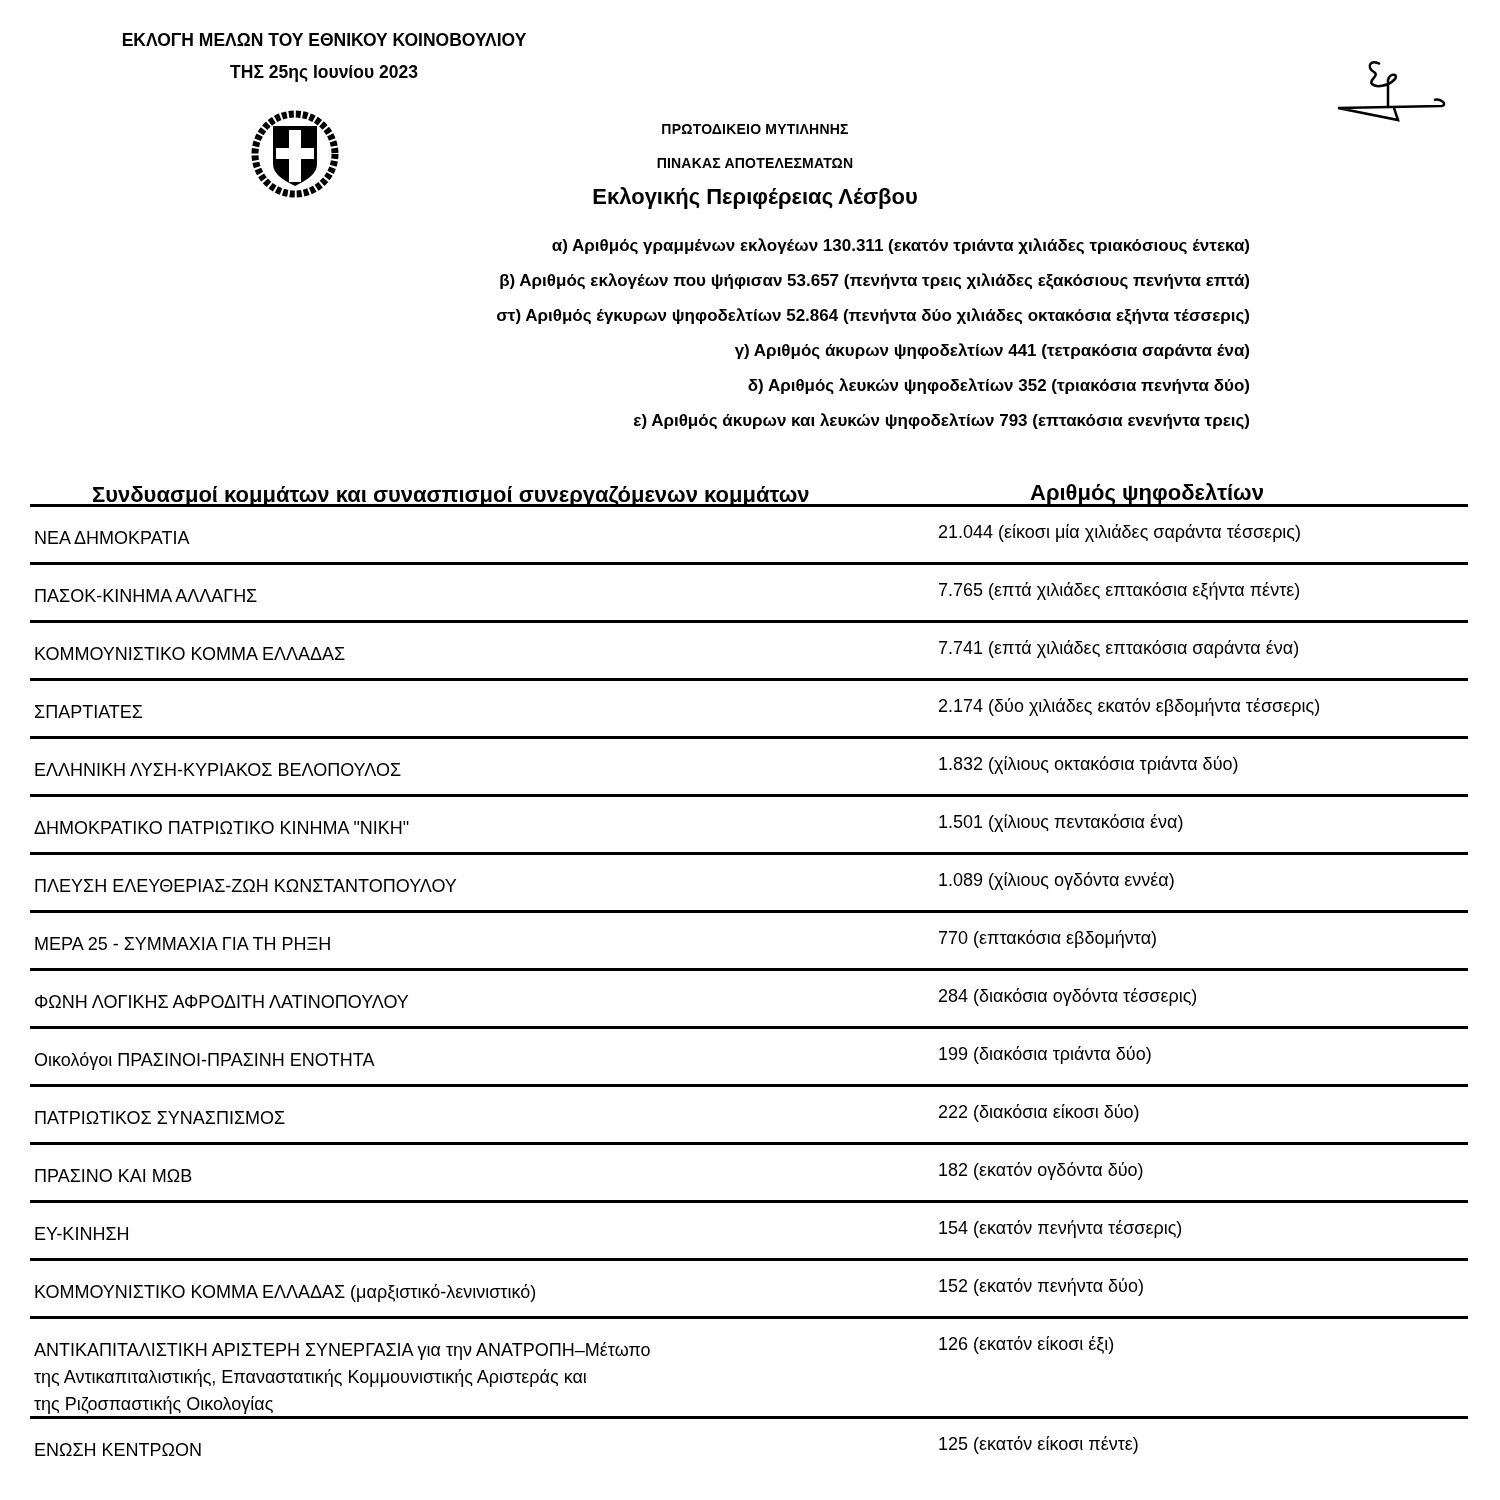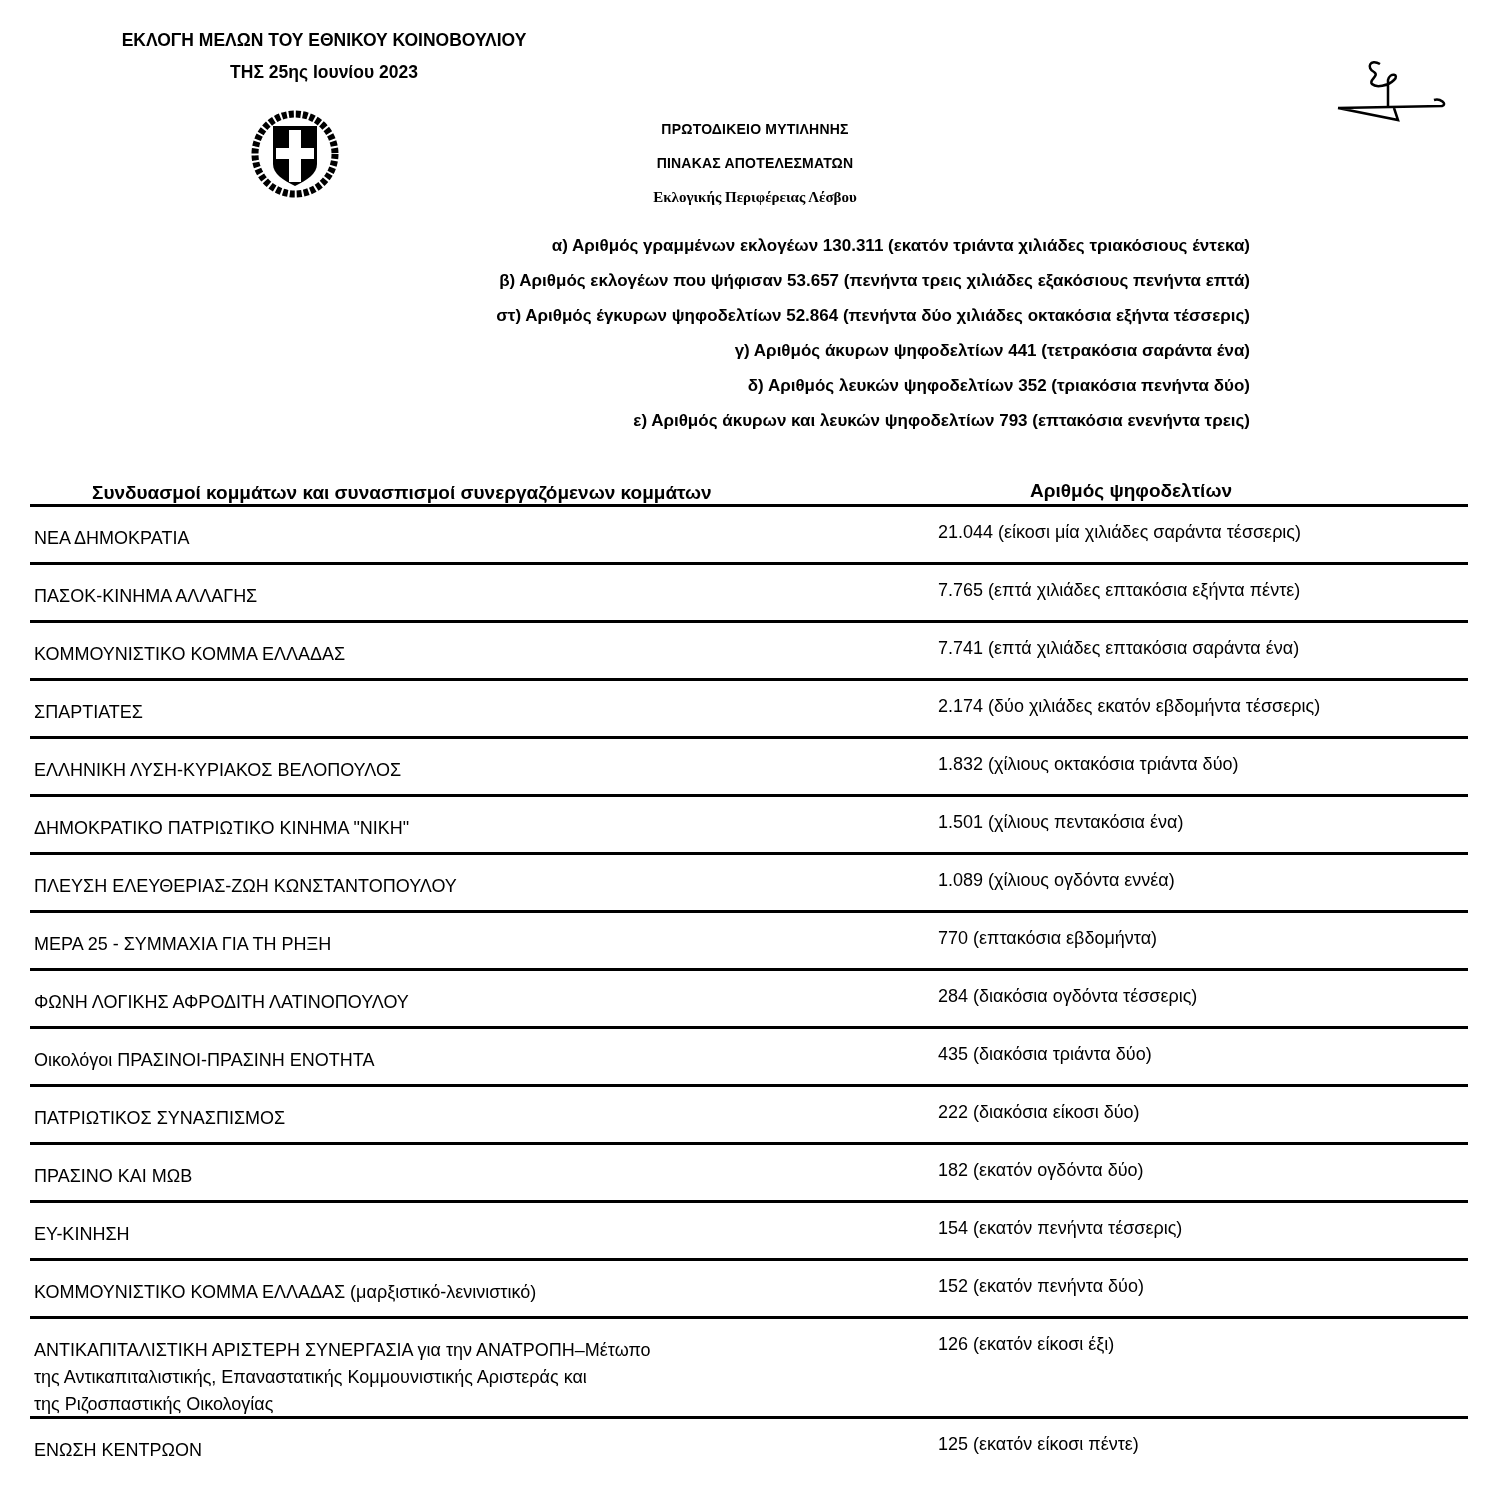--- a/index.html
+++ b/index.html
@@ -2,25 +2,25 @@
 <html><head>
 <meta charset="utf-8">
 <style>
   html, body { margin:0; padding:0; background:#ffffff; }
   body { width:1500px; height:1500px; position:relative; overflow:hidden; color:#000; font-family:"Liberation Sans", sans-serif; }
   .hdr-left { position:absolute; left:93px; top:24px; width:462px; text-align:center; font-weight:bold; font-size:17.5px; line-height:32px; }
   .signature { position:absolute; left:1330px; top:58px; width:130px; height:80px; }
   .emblem { position:absolute; left:249px; top:108px; width:92px; height:92px; }
   .court-block { position:absolute; left:540px; top:112px; width:430px; text-align:center; font-weight:bold; }
   .court-block .l1, .court-block .l2 { font-size:14px; line-height:34px; letter-spacing:0.2px; }
-  .court-block .l3 { font-size:15px; line-height:34px;font-family:Liberation Serif, serif; }
+  .court-block .l3 { font-size:22px; line-height:34px; }
   .stats { position:absolute; left:250px; top:228px; width:1000px; text-align:right; font-weight:bold; font-size:17px; }
   .stats div { height:35px; line-height:35px; white-space:nowrap; }
   .tbl { position:absolute; left:30px; top:478px; width:1438px; }
-  .thead { position:relative; height:26px; border-bottom:3px solid #000; font-weight:bold; font-size:19px; }
+  .thead { position:relative; height:26px; border-bottom:3px solid #000; font-weight:bold; font-size:22px; }
   .thead .c1 { position:absolute; left:62px; top:4px; }
   .thead .c2 { position:absolute; left:1000px; top:2px; }
   .row { position:relative; border-bottom:3px solid #000; font-size:18px; }
   .row .name { position:absolute; left:4px; top:18px; width:760px; line-height:27px; }
   .row .votes { position:absolute; left:908px; top:15px; white-space:nowrap; }
   .row.h1 { height:55px; }
   .row.h3 { height:97px; }
 </style>
 </head>
 <body>
@@ -94,21 +94,21 @@
   <div class="row h1">
       <span class="name">ΜΕΡΑ 25 - ΣΥΜΜΑΧΙΑ ΓΙΑ ΤΗ ΡΗΞΗ</span>
       <span class="votes">770 (επτακόσια εβδομήντα)</span>
     </div>
   <div class="row h1">
       <span class="name">ΦΩΝΗ ΛΟΓΙΚΗΣ ΑΦΡΟΔΙΤΗ ΛΑΤΙΝΟΠΟΥΛΟΥ</span>
       <span class="votes">284 (διακόσια ογδόντα τέσσερις)</span>
     </div>
   <div class="row h1">
       <span class="name">Οικολόγοι ΠΡΑΣΙΝΟΙ-ΠΡΑΣΙΝΗ ΕΝΟΤΗΤΑ</span>
-      <span class="votes">435 (διακόσια τριάντα δύο)</span>
+      <span class="votes">199 (διακόσια τριάντα δύο)</span>
     </div>
   <div class="row h1">
       <span class="name">ΠΑΤΡΙΩΤΙΚΟΣ ΣΥΝΑΣΠΙΣΜΟΣ</span>
       <span class="votes">222 (διακόσια είκοσι δύο)</span>
     </div>
   <div class="row h1">
       <span class="name">ΠΡΑΣΙΝΟ ΚΑΙ ΜΩΒ</span>
       <span class="votes">182 (εκατόν ογδόντα δύο)</span>
     </div>
   <div class="row h1">

